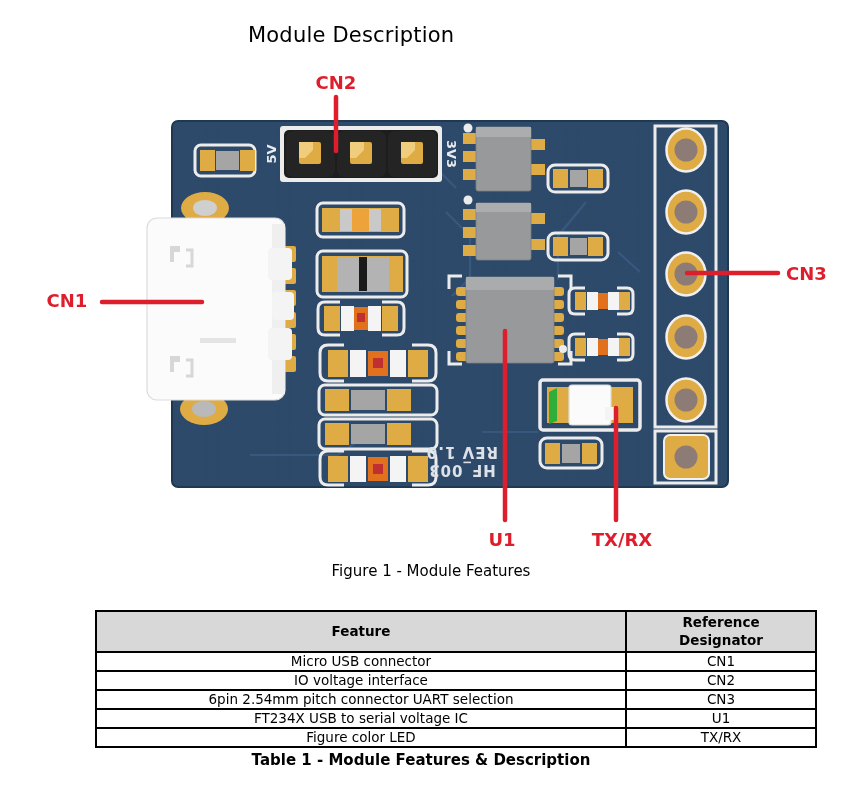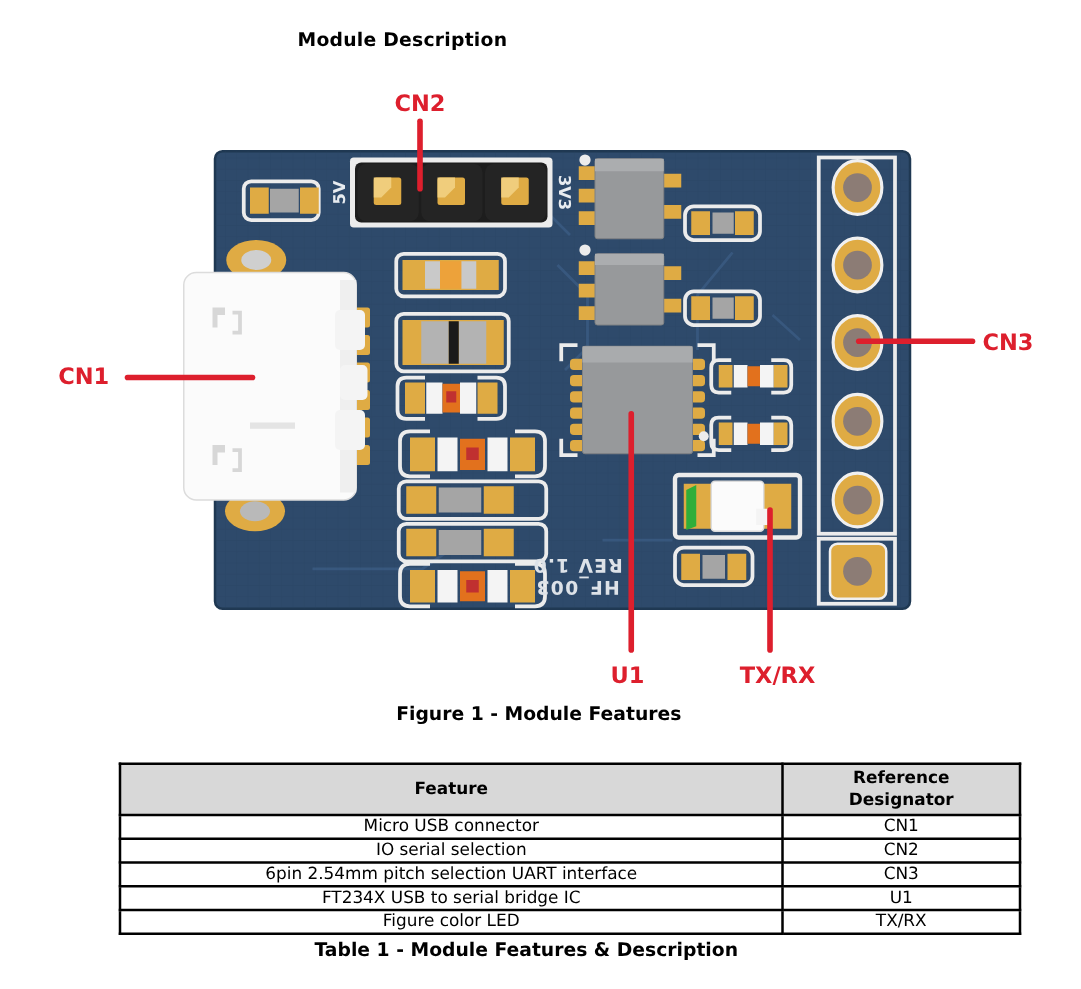--- a/index.html
+++ b/index.html
@@ -16,27 +16,27 @@
     --hole-inner:#8c7c75;
     --header-gray:#d8d8d8;
   }
   html,body{margin:0;padding:0;}
   body{
     width:865px;height:791px;position:relative;background:#ffffff;
     font-family:"DejaVu Sans","Liberation Sans",sans-serif;color:#000;
     overflow:hidden;
   }
   .page-title{
-    position:absolute;top:23px;left:238px;
-    font-size:15px;font-weight:bold;letter-spacing:.2px;white-space:nowrap;
+    position:absolute;top:23px;left:248px;
+    font-size:21px;font-weight:normal;letter-spacing:.2px;white-space:nowrap;
   }
   .figure-svg{position:absolute;left:0;top:60px;width:865px;height:505px;}
   .fig-caption{
     position:absolute;top:562px;left:431px;transform:translateX(-50%);
-    font-size:15px;font-weight:bold;white-space:nowrap;
+    font-size:15px;font-weight:normal;white-space:nowrap;
   }
   .tbl-caption{
     position:absolute;top:751px;left:421px;transform:translateX(-50%);
     font-size:15px;font-weight:bold;white-space:nowrap;
   }
   table.feature-table{
     position:absolute;left:95px;top:610px;width:720px;
     border-collapse:collapse;table-layout:fixed;padding-left:17px;
   }
   .feature-table th,.feature-table td{
@@ -364,29 +364,29 @@
         <div class="th-narrow">Reference Designator</div>
       </th>
     </tr>
   </thead>
   <tbody>
     <tr>
       <td>Micro USB connector</td>
       <td>CN1</td>
     </tr>
     <tr>
-      <td>IO serial selection</td>
+      <td>IO voltage interface</td>
       <td>CN2</td>
     </tr>
     <tr>
-      <td>6pin 2.54mm pitch selection UART interface</td>
+      <td>6pin 2.54mm pitch connector UART selection</td>
       <td>CN3</td>
     </tr>
     <tr>
-      <td>FT234X USB to serial bridge IC</td>
+      <td>FT234X USB to serial voltage IC</td>
       <td>U1</td>
     </tr>
     <tr>
       <td>Figure color LED</td>
       <td>TX/RX</td>
     </tr>
   </tbody>
 </table>
 
 <div class="tbl-caption">Table 1 - Module Features &amp; Description</div>

